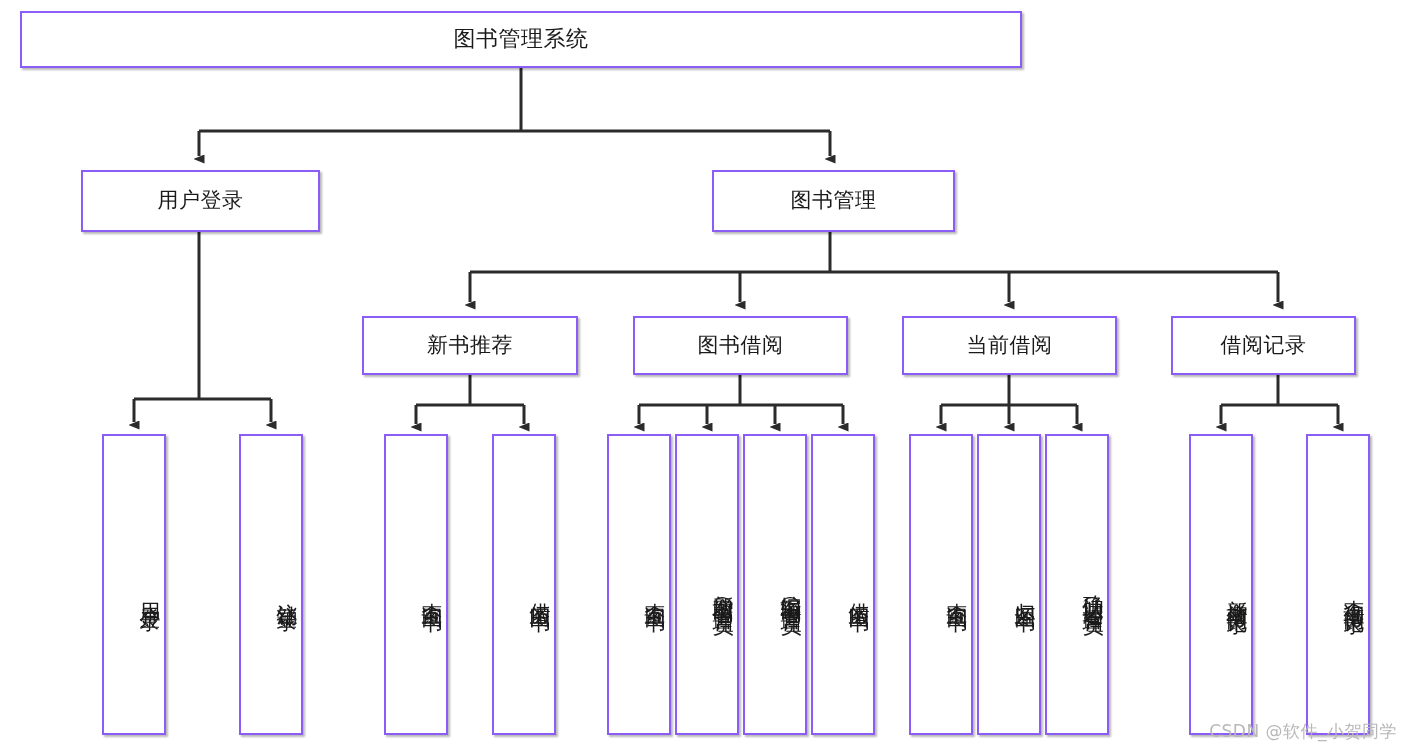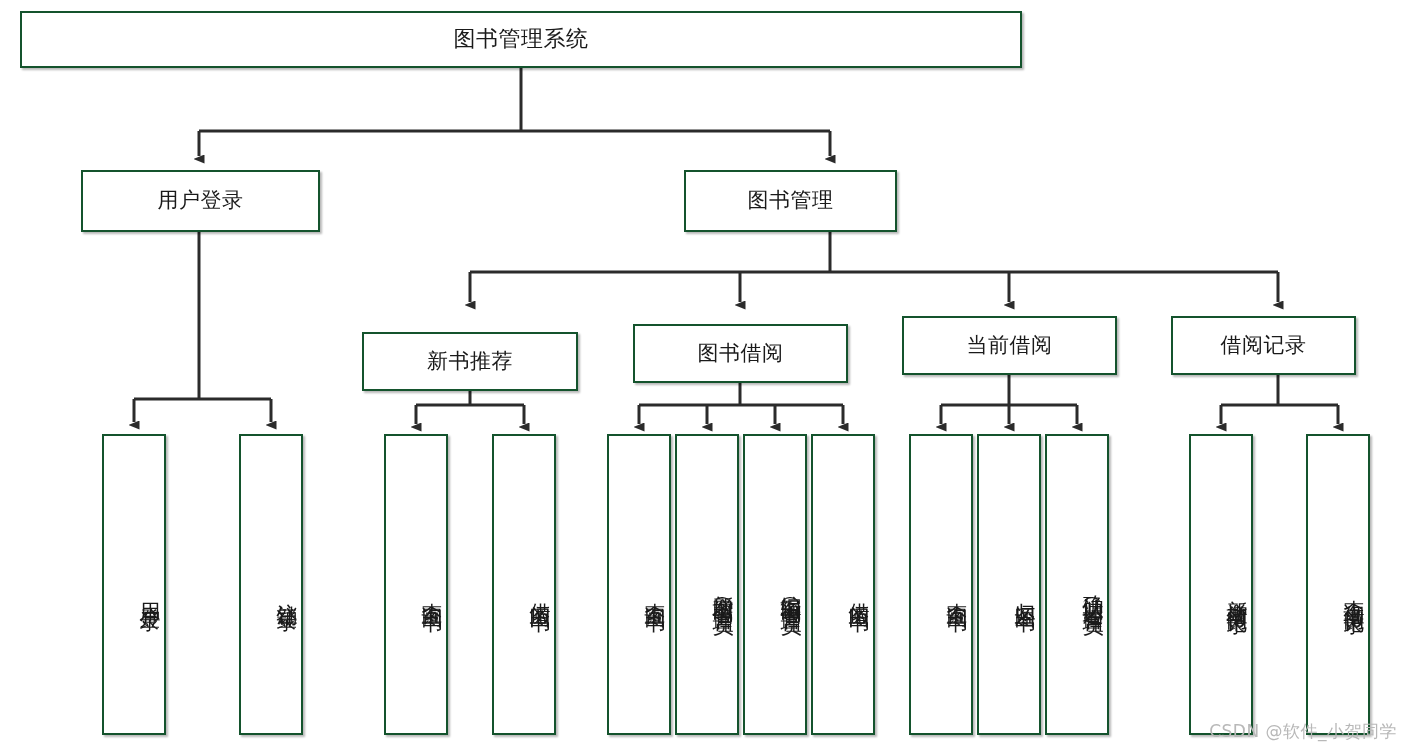--- a/index.html
+++ b/index.html
@@ -21,21 +21,21 @@
     position: absolute;
     left: 0;
     top: 0;
     width: 1405px;
     height: 747px;
   }
   .node {
     position: absolute;
     box-sizing: border-box;
     background: #ffffff;
-    border: 2px solid #14532d;
+    border: 2px solid #8b5cf6;
     box-shadow: 2px 2px 2px rgba(0,0,0,0.28);
     display: flex;
     align-items: center;
     justify-content: center;
     color: #1a1a1a;
   }
   .node.horiz {
     font-size: 21px;
     line-height: 1.2;
     letter-spacing: 0.5px;
@@ -124,28 +124,28 @@
     </g>
   </svg>
 
   <div class="node horiz root" style="left:20px; top:11px; width:1002px; height:57px;">
     <span>图书管理系统</span>
   </div>
 
   <div class="node horiz" style="left:81px; top:170px; width:239px; height:62px;">
     <span>用户登录</span>
   </div>
-  <div class="node horiz" style="left:684px; top:170px; width:213px; height:62px;">
+  <div class="node horiz" style="left:712px; top:170px; width:243px; height:62px;">
     <span>图书管理</span>
   </div>
 
-  <div class="node horiz" style="left:362px; top:332px; width:216px; height:59px;">
+  <div class="node horiz" style="left:362px; top:316px; width:216px; height:59px;">
     <span>新书推荐</span>
   </div>
-  <div class="node horiz" style="left:633px; top:316px; width:215px; height:59px;margin-top:8px;">
+  <div class="node horiz" style="left:633px; top:316px; width:215px; height:59px;">
     <span>图书借阅</span>
   </div>
   <div class="node horiz" style="left:902px; top:316px; width:215px; height:59px;">
     <span>当前借阅</span>
   </div>
   <div class="node horiz" style="left:1171px; top:316px; width:185px; height:59px;">
     <span>借阅记录</span>
   </div>
 
   <div class="node vert" style="left:102px; top:434px; width:64px; height:301px;">

